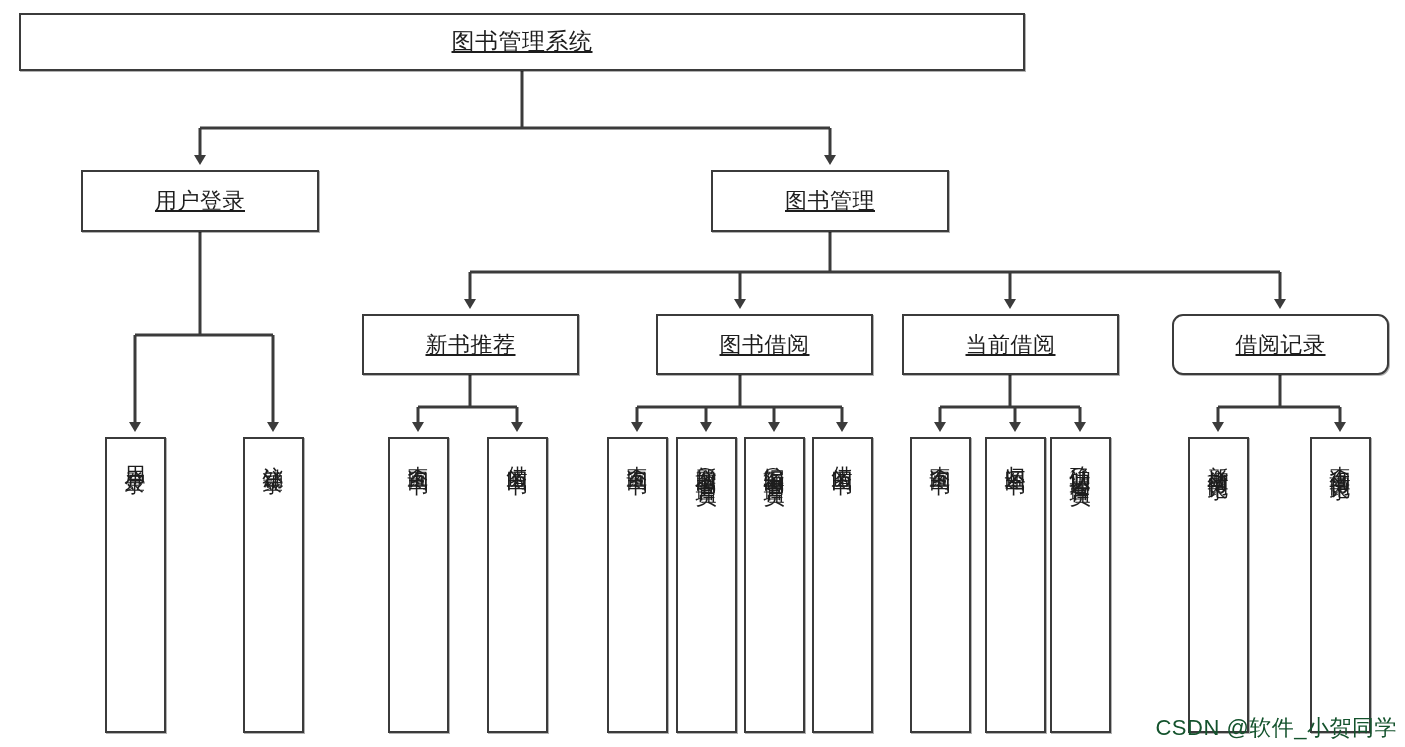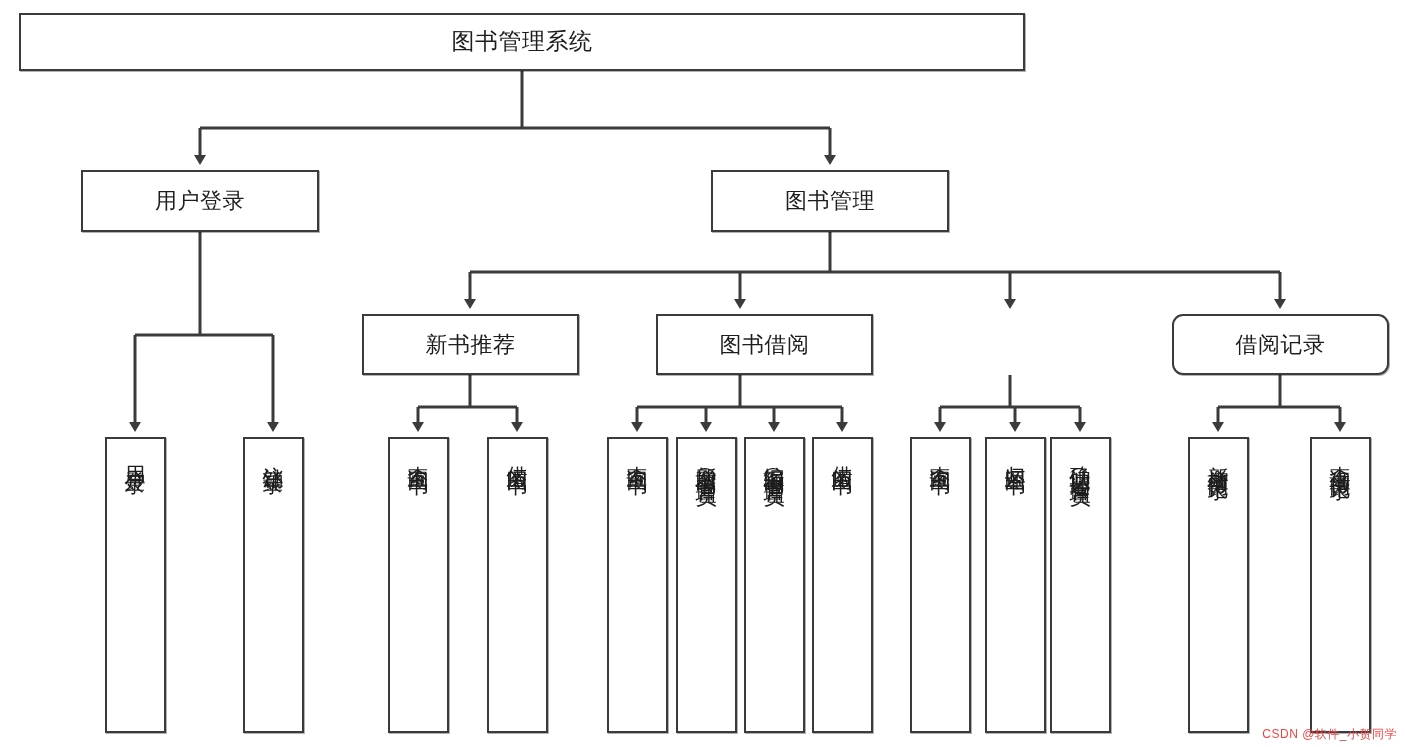--- a/index.html
+++ b/index.html
@@ -40,20 +40,21 @@
   .node-label {
     display: block;
     line-height: 1.18;
     letter-spacing: 0.5px;
     white-space: nowrap;
   }
   
   .node.h .node-label {
     font-size: 22px;
     text-align: right;
+    text-decoration: underline;
   }
   .node.root .node-label {
     font-size: 23px;
   }
   
   .node.v {
     align-items: flex-start;
     justify-content: center;
     padding-top: 10px;
   }
@@ -62,22 +63,22 @@
     writing-mode: vertical-rl;
     text-orientation: upright;
     letter-spacing: 3px;
     line-height: 1;
     white-space: nowrap;
   }
   #watermark {
     position: absolute;
     right: 8px;
     bottom: 4px;
-    font-size: 12px;
-    color: #ef4444;
+    font-size: 22px;
+    color: #14532d;
     letter-spacing: 0.5px;
     z-index: 5;
     white-space: nowrap;
     user-select: none;
   }
 </style>
 </head>
 <body>
 
 <div id="canvas">
@@ -142,20 +143,23 @@
   <div class="node h" id="n-l2-1" style="left: 711px; top: 170px; width: 238px; height: 62px;">
     <span class="node-label">图书管理</span>
   </div>
 
   <div class="node h" id="n-l3-0" style="left: 362px; top: 314px; width: 217px; height: 61px;">
     <span class="node-label">新书推荐</span>
   </div>
   <div class="node h" id="n-l3-1" style="left: 632px; top: 314px; width: 217px; height: 61px; margin-left: 24px;">
     <span class="node-label">图书借阅</span>
   </div>
+  <div class="node h" id="n-l3-2" style="left: 902px; top: 314px; width: 217px; height: 61px;">
+    <span class="node-label">当前借阅</span>
+  </div>
   <div class="node h" id="n-l3-3" style="left: 1172px; top: 314px; width: 217px; height: 61px; border-radius: 11px;">
     <span class="node-label">借阅记录</span>
   </div>
 
   <div class="node v" id="n-lf-0" style="left: 105px; top: 437px; width: 61px; height: 296px;">
     <span class="node-label">用户登录</span>
   </div>
   <div class="node v" id="n-lf-1" style="left: 243px; top: 437px; width: 61px; height: 296px;">
     <span class="node-label">注销登录</span>
   </div>

